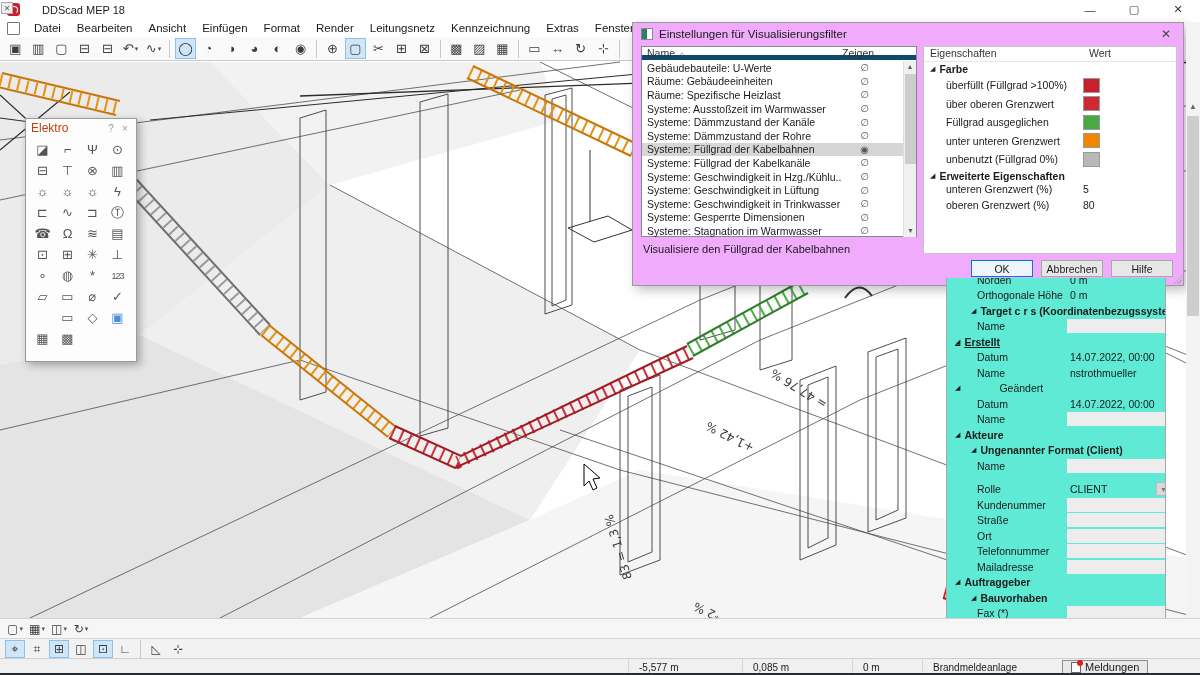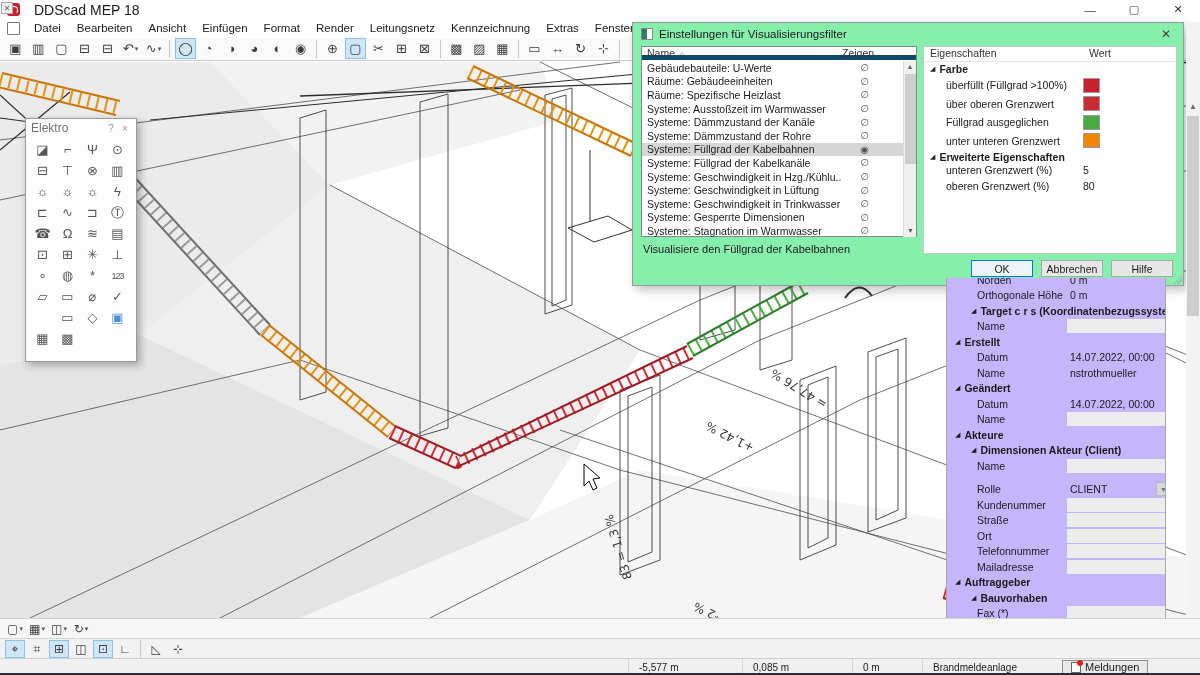--- a/index.html
+++ b/index.html
@@ -4,21 +4,21 @@
 <style>
   * { margin:0; padding:0; box-sizing:border-box; }
   html,body { width:1200px; height:675px; overflow:hidden;
     font-family:"Liberation Sans","DejaVu Sans",sans-serif; font-size:11px; color:#1a1a1a; background:#fff; }
   #app { position:relative; width:1200px; height:675px; background:#fff; }
 
   
   #titlebar { position:absolute; left:0; top:0; width:1200px; height:19px; background:#fff; display:flex; align-items:center; }
   #app-icon { width:13px; height:13px; margin-left:7px; background:#c8202c; border-radius:3px; position:relative; }
   #app-icon::after { content:""; position:absolute; left:3px; top:3px; width:6px; height:6px; border:1.5px solid #fff; border-radius:50%; border-bottom-color:transparent; }
-  #window-title { margin-left:14px; font-size:14px; }
+  #window-title { margin-left:22px; font-size:11px; }
   #win-controls { margin-left:auto; display:flex; height:19px; }
   .win-btn { width:44px; height:19px; display:flex; align-items:center; justify-content:center; font-size:11px; color:#333; }
 
   
   #menubar { position:absolute; left:0; top:19px; width:1200px; height:18px; background:#fff; display:flex; align-items:center; }
   #menu-doc-icon { width:13px; height:13px; margin:0 6px 0 7px; border:1px solid #777; border-radius:1px; background:#fff; }
   .menu-item { padding:0 8px; font-size:11.5px; height:18px; display:flex; align-items:center; }
 
   
   #toolbar { position:absolute; left:0; top:37px; width:1200px; height:24px; background:#fafafa; border-bottom:1px solid #c9c9c9; display:flex; align-items:center; padding-left:4px; }
@@ -28,30 +28,30 @@
   .tcaret { font-size:7px; color:#555; margin-left:1px; }
 
   
   #canvas { position:absolute; left:0; top:61px; width:1200px; height:557px; background:#fff; overflow:hidden; }
   #scene { position:absolute; left:0; top:0; }
   .annot { font-size:12px; fill:#3a3a3a; font-family:"DejaVu Sans",sans-serif; }
 
   
   #palette { position:absolute; left:25px; top:118px; width:112px; height:244px; background:#fdfdfd; border:1px solid #9a9a9a; box-shadow:3px 3px 8px rgba(0,0,0,.3); }
   #palette-head { height:18px; display:flex; align-items:center; padding:0 5px; }
-  #palette-title { font-size:12px; color:#737373; }
+  #palette-title { font-size:12px; color:#c2410c; }
   #palette-help,#palette-close { margin-left:auto; color:#999; font-size:10px; width:12px; text-align:center; }
   #palette-close { margin-left:2px; }
   #palette-grid { display:flex; flex-wrap:wrap; padding:2px 4px; }
   .pic { width:25px; height:21px; display:flex; align-items:center; justify-content:center; font-size:13px; color:#555; }
   .pic.blue { color:#4a90d9; }
   .pic.small { font-size:9px; letter-spacing:-1px; }
 
   
-  #dialog { position:absolute; left:632px; top:22px; width:552px; height:264px; background:#86efac; border:1px solid #9a9a9a; box-shadow:4px 4px 10px rgba(0,0,0,.25); }
+  #dialog { position:absolute; left:632px; top:22px; width:552px; height:264px; background:#f0abfc; border:1px solid #9a9a9a; box-shadow:4px 4px 10px rgba(0,0,0,.25); }
   #dialog-head { height:22px; display:flex; align-items:center; padding:0 8px; }
   #dialog-icon { width:12px; height:12px; border:1px solid #888; background:linear-gradient(90deg,#2e7d6b 50%,#fff 50%); margin-right:6px; }
   #dialog-title { font-size:11.5px; }
   #dialog-close { margin-left:auto; font-size:12px; color:#444; padding:0 4px; }
   #vis-list { position:absolute; left:8px; top:23px; width:276px; height:191px; border:1px solid #828790; background:#fff; }
   #vis-list-head { height:13px; display:flex; border-bottom:5px solid #0c4a6e; font-size:10.5px; color:#333; }
   .vl-col-name { width:200px; padding-left:5px; }
   .vl-col-show { width:60px; }
   .vl-sort { color:#888; font-size:8px; margin-left:2px; }
   #vis-rows { position:absolute; left:0; top:14px; width:262px; height:176px; overflow:hidden; }
@@ -74,21 +74,21 @@
   .swatch { width:17px; height:15px; border:1px solid #9a9a9a; }
   .pg-row2 { height:16px; display:flex; align-items:flex-start; }
   .pg-val { width:80px; }
   #dialog-buttons { position:absolute; right:10px; top:237px; display:flex; gap:8px; }
   .dbtn { width:62px; height:17px; background:#e7e7e7; border:1px solid #a8a8a8; font-size:10.5px; display:flex; align-items:center; justify-content:center; }
   .dbtn.focus { border:1px solid #0078d7; background:#eef4fb; }
   #dlg-grip { position:absolute; right:1px; bottom:1px; width:9px; height:9px;
     background:linear-gradient(135deg,transparent 50%,#aaa 50%,#aaa 60%,transparent 60%,transparent 70%,#aaa 70%,#aaa 80%,transparent 80%); }
 
   
-  #side-panel { position:absolute; left:946px; top:278px; width:220px; height:360px; background:#c4b5fd; border:1px solid #a8a8a8; border-top:none; overflow:hidden; font-size:10.5px; }
+  #side-panel { position:absolute; left:946px; top:278px; width:220px; height:360px; background:#5eead4; border:1px solid #a8a8a8; border-top:none; overflow:hidden; font-size:10.5px; }
   #side-rows { position:absolute; left:0; top:-6px; width:226px; }
   .sp-row { height:15.5px; display:flex; align-items:center; }
   .sp-g1 { font-weight:bold; padding-left:8px; }
   .sp-g2 { font-weight:bold; padding-left:24px; }
   .sp-leaf { padding-left:30px; }
   .sp-arrow { font-size:7px; margin-right:4px; }
   .sp-label { white-space:nowrap; }
   .sp-value { position:absolute; left:120px; width:106px; height:14px; display:flex; align-items:center; padding-left:3px; white-space:nowrap; }
   .sp-value.empty { background:#ededed; }
   .sp-dd { position:absolute; right:2px; width:15px; height:14px; background:#d9d9d9; border:1px solid #bbb; color:#777; font-size:7px; text-align:center; line-height:13px; }
@@ -417,20 +417,24 @@
             <div class="swatch" style="background: rgb(205, 43, 51);"></div>
           </div>
           <div class="pg-row">
             <div class="pg-label">Füllgrad ausgeglichen</div>
             <div class="swatch" style="background: rgb(73, 169, 66);"></div>
           </div>
           <div class="pg-row">
             <div class="pg-label">unter unteren Grenzwert</div>
             <div class="swatch" style="background: rgb(239, 136, 0);"></div>
           </div>
+          <div class="pg-row">
+            <div class="pg-label">unbenutzt (Füllgrad 0%)</div>
+            <div class="swatch" style="background: rgb(184, 184, 184);"></div>
+          </div>
           <div class="pg-group">
             <div class="pg-arrow">◢</div>
             <div style="display: inline;">Erweiterte Eigenschaften</div>
           </div>
           <div class="pg-row2">
             <div class="pg-label">unteren Grenzwert (%)</div>
             <div class="pg-val">5</div>
           </div>
           <div class="pg-row2">
             <div class="pg-label">oberen Grenzwert (%)</div>
@@ -457,51 +461,51 @@
           <div class="sp-value">0 m</div>
         </div>
         <div class="sp-row sp-g2" style="position: relative;">
           <div class="sp-arrow">◢</div>
           <div class="sp-label" style="font-weight: bold;">Target c r s (Koordinatenbezugssystem)</div>
         </div>
         <div class="sp-row sp-leaf" style="position: relative;">
           <div class="sp-label">Name</div>
           <div class="sp-value empty"></div>
         </div>
-        <div class="sp-row sp-g1" style="position: relative;">
+        <div class="sp-row sp-g1" style="position: relative; text-decoration: underline;">
           <div class="sp-arrow">◢</div>
           <div class="sp-label" style="font-weight: bold;">Erstellt</div>
         </div>
         <div class="sp-row sp-leaf" style="position: relative;">
           <div class="sp-label">Datum</div>
           <div class="sp-value">14.07.2022, 00:00</div>
         </div>
         <div class="sp-row sp-leaf" style="position: relative;">
           <div class="sp-label">Name</div>
           <div class="sp-value">nstrothmueller</div>
         </div>
         <div class="sp-row sp-g1" style="position: relative;">
           <div class="sp-arrow">◢</div>
-          <div class="sp-label" style="font-weight: bold;">Geändert</div>
+          <div class="sp-label" style="font-weight: normal; margin-left: 35px;">Geändert</div>
         </div>
         <div class="sp-row sp-leaf" style="position: relative;">
           <div class="sp-label">Datum</div>
           <div class="sp-value">14.07.2022, 00:00</div>
         </div>
         <div class="sp-row sp-leaf" style="position: relative;">
           <div class="sp-label">Name</div>
           <div class="sp-value empty"></div>
         </div>
         <div class="sp-row sp-g1" style="position: relative;">
           <div class="sp-arrow">◢</div>
           <div class="sp-label" style="font-weight: bold;">Akteure</div>
         </div>
         <div class="sp-row sp-g2" style="position: relative;">
           <div class="sp-arrow">◢</div>
-          <div class="sp-label" style="font-weight: bold;">Dimensionen Akteur (Client)</div>
+          <div class="sp-label" style="font-weight: bold;">Ungenannter Format (Client)</div>
         </div>
         <div class="sp-row sp-leaf" style="position: relative;">
           <div class="sp-label">Name</div>
           <div class="sp-value empty"></div>
         </div>
         <div class="sp-row sp-leaf" style="position: relative; margin-top: 8px;">
           <div class="sp-label">Rolle</div>
           <div class="sp-value">CLIENT</div>
           <div class="sp-dd">▼</div>
         </div>

